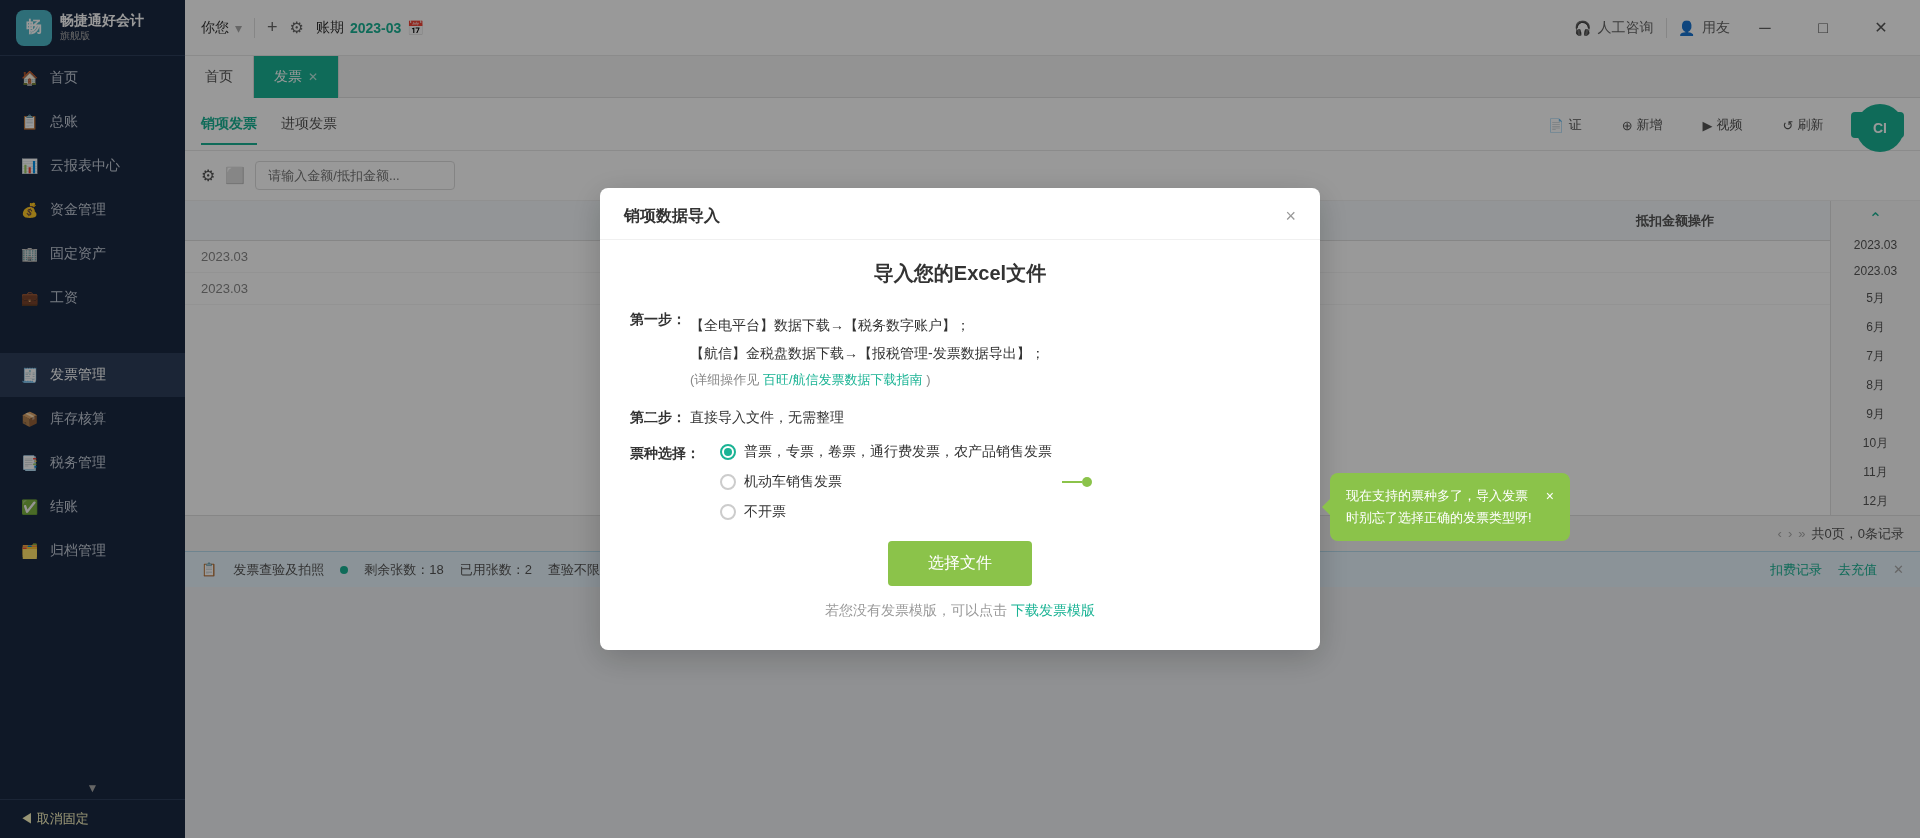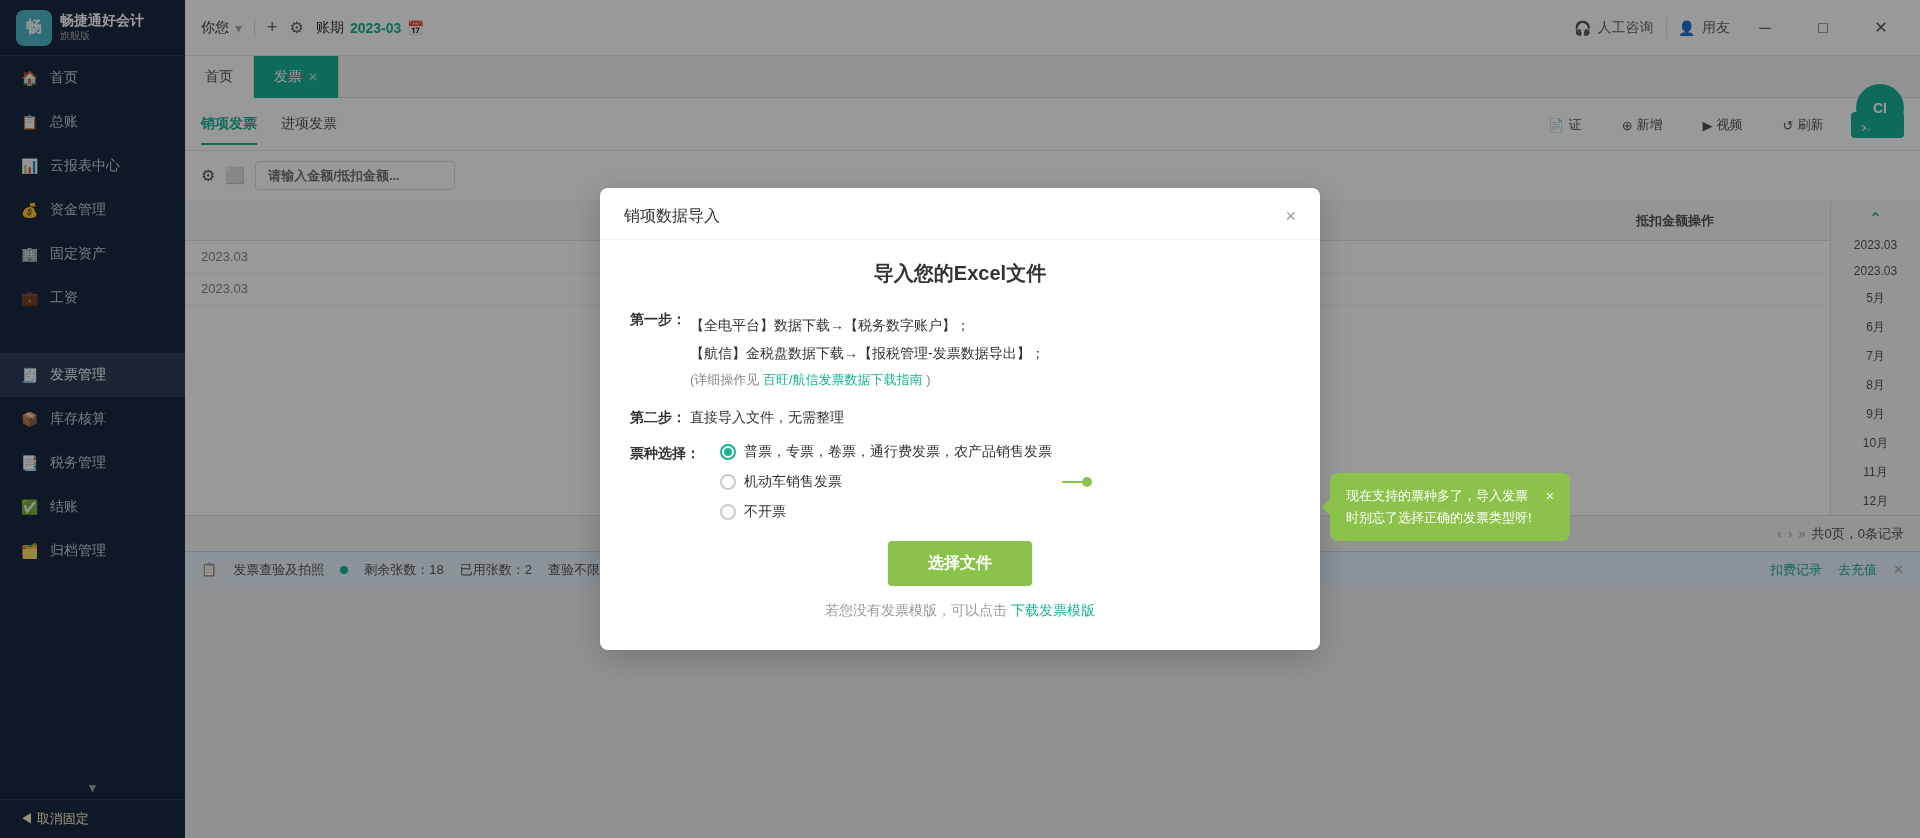--- a/index.html
+++ b/index.html
@@ -45,52 +45,52 @@
     .tab-home { background: white; }
 
     
     .content-area { flex: 1; background: white; display: flex; flex-direction: column; overflow: hidden; position: relative; }
 
     
     .invoice-tabs { display: flex; align-items: center; padding: 12px 16px 0; gap: 24px; border-bottom: 1px solid #e8e8e8; }
     .inv-tab { font-size: 14px; color: #555; padding-bottom: 10px; cursor: pointer; border-bottom: 2px solid transparent; }
     .inv-tab.active { color: #1ab394; border-bottom: 2px solid #1ab394; font-weight: bold; }
     .content-toolbar { display: flex; align-items: center; padding: 10px 16px; gap: 10px; border-bottom: 1px solid #f0f0f0; }
-    .search-input { border: 1px solid #ddd; border-radius: 4px; padding: 6px 12px; font-size: 13px; width: 200px; color: #999; font-weight: bold; }
+    .search-input { border: 1px solid #ddd; border-radius: 4px; padding: 6px 12px; font-size: 13px; width: 200px; color: #999; }
     .toolbar-spacer { flex: 1; }
     .toolbar-btn { display: flex; align-items: center; gap: 4px; padding: 6px 12px; font-size: 13px; color: #555; cursor: pointer; border: none; background: none; }
     .month-item { width: 80px; text-align: center; padding: 6px; font-size: 12px; color: #555; cursor: pointer; border-radius: 4px; }
     .month-item.highlight { background: #1ab394; color: white; border-radius: 4px; }
     .status-link { color: #1ab394; cursor: pointer; }
 
     
     .overlay { position: fixed; top: 0; left: 0; width: 1920px; height: 838px; background: rgba(0,0,0,0.4); display: flex; align-items: center; justify-content: center; z-index: 100; }
 
     
     .modal { background: white; border-radius: 8px; width: 720px; max-width: 90%; box-shadow: 0 8px 32px rgba(0,0,0,0.2); position: relative; overflow: visible; }
     .modal-header { padding: 18px 24px 12px; border-bottom: 1px solid #f0f0f0; display: flex; justify-content: space-between; align-items: center; }
-    .modal-title { font-size: 16px; font-weight: normal; color: #333; }
+    .modal-title { font-size: 16px; font-weight: bold; color: #333; }
     .modal-close { font-size: 18px; color: #999; cursor: pointer; }
     .modal-body { padding: 20px 30px 30px; }
     .modal-main-title { text-align: center; font-size: 20px; font-weight: bold; color: #333; margin-bottom: 24px; }
 
     
     .step-section { margin-bottom: 16px; }
 
     
     .ticket-section { display: flex; align-items: flex-start; margin-bottom: 20px; }
     .ticket-label { font-size: 14px; font-weight: bold; color: #333; min-width: 80px; margin-right: 10px; padding-top: 2px; }
     .radio-group { display: flex; flex-direction: column; gap: 12px; }
     .radio-item { display: flex; align-items: center; gap: 8px; font-size: 14px; color: #333; cursor: pointer; }
     .radio-circle { width: 16px; height: 16px; border-radius: 50%; border: 2px solid #ccc; display: flex; align-items: center; justify-content: center; }
     .radio-circle.selected { border-color: #1ab394; }
     .radio-dot { width: 8px; height: 8px; border-radius: 50%; background: #1ab394; }
 
     
-    .select-file-btn { display: block; margin: 20px auto 16px; background: #8bc34a; color: white; border: none; border-radius: 4px; padding: 12px 40px; font-size: 16px; font-weight: bold; cursor: pointer; text-align: right; }
+    .select-file-btn { display: block; margin: 20px auto 16px; background: #8bc34a; color: white; border: none; border-radius: 4px; padding: 12px 40px; font-size: 16px; font-weight: normal; cursor: pointer; text-align: right; }
 
     
     .download-template { text-align: center; font-size: 14px; color: #999; }
     .tooltip-close { float: right; cursor: pointer; color: white; font-size: 14px; margin-left: 8px; }
 
     
     .scroll-arrow { text-align: center; color: #aaa; font-size: 12px; padding: 4px; }
     .win-btn { width: 46px; height: 56px; display: flex; align-items: center; justify-content: center; font-size: 16px; color: #555; cursor: pointer; }
 
     
@@ -338,21 +338,21 @@
         <span>已用张数：2</span>
         <span>查验不限量</span>
         <div style="flex:1;"></div>
         <span class="status-link">扣费记录</span>
         <span class="status-link">去充值</span>
         <span style="color:#aaa;cursor:pointer;">✕</span>
       </div>
 
     </div>
 
-    <div class="user-avatar" style="position:absolute;right:16px;top:84px;">CI</div>
+    <div class="user-avatar" style="position:absolute;right:16px;top:104px;">CI</div>
 
   </div>
 </div>
 
 <div class="overlay">
   <div class="modal">
     <div class="modal-header">
       <span class="modal-title">销项数据导入</span>
       <span class="modal-close">×</span>
     </div>

